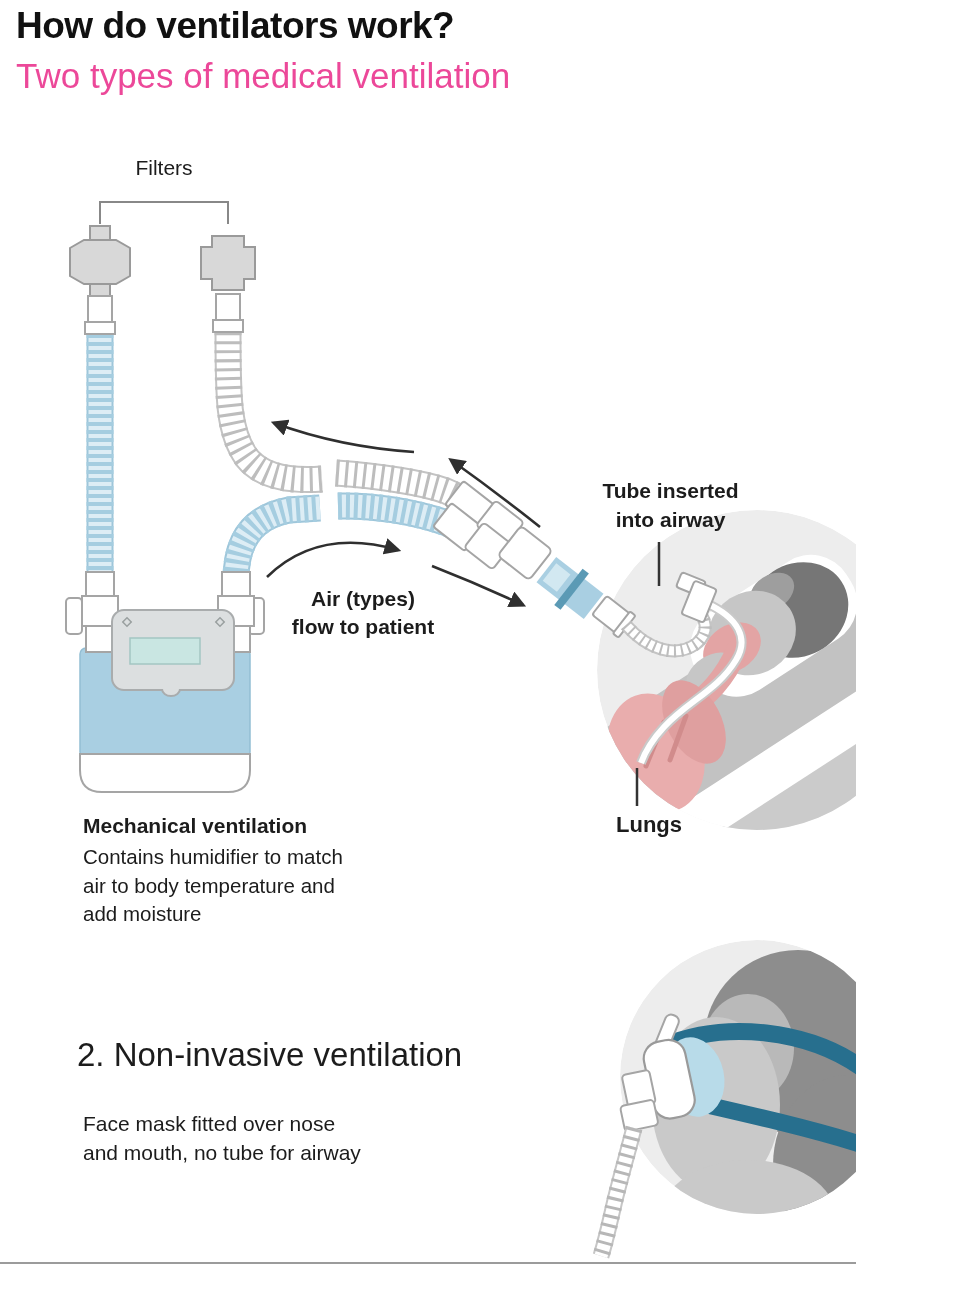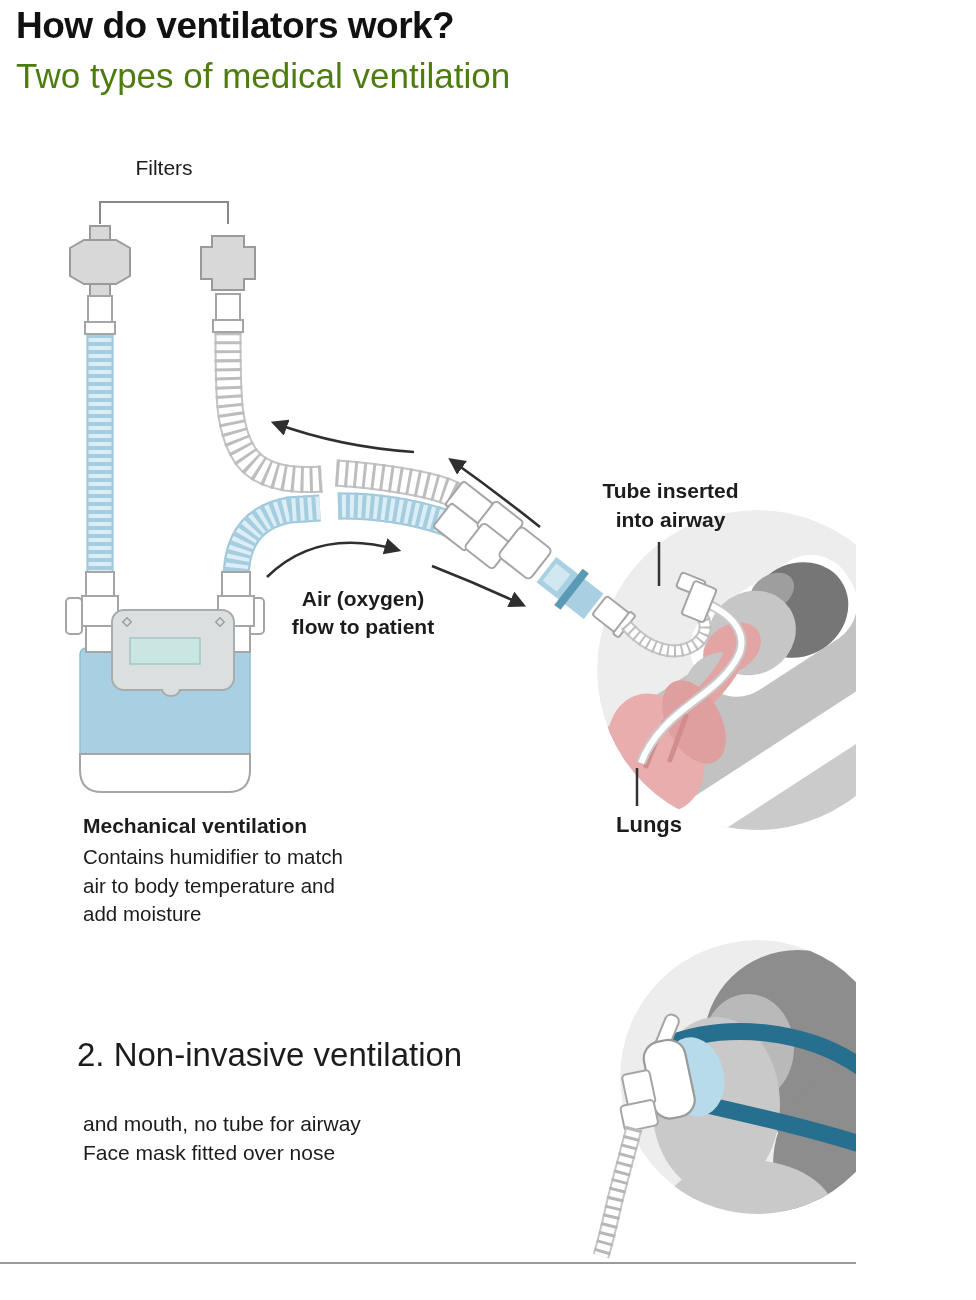--- a/index.html
+++ b/index.html
@@ -4,21 +4,21 @@
 <style>
   html,body{margin:0;padding:0;background:#fff;}
   .page{
     position:relative;width:856px;height:1300px;background:#ffffff;
     font-family:"Liberation Sans","DejaVu Sans",sans-serif;color:#1c1c1c;
     overflow:hidden;
   }
   .art{position:absolute;left:0;top:0;}
   .txt{position:absolute;white-space:nowrap;}
   .title{left:16px;top:5px;font-size:37px;font-weight:bold;letter-spacing:-0.5px;color:#111;}
-  .subtitle{left:16px;top:56px;font-size:35px;color:#4d7c0f;}
+  .subtitle{left:16px;top:56px;font-size:35px;color:#ec4899;}
   .filters-label{left:100px;top:156px;width:128px;text-align:center;font-size:21px;}
   .heading1{left:319px;top:252px;font-size:33px;}
   .heading2{left:77px;top:1036px;font-size:33px;}
   .lbl-bold{font-weight:bold;font-size:21px;line-height:29px;text-align:center;}
   .used-air{left:315px;top:355px;width:310px;}
   .tube-label{left:583px;top:476px;width:175px;}
   .air-oxygen{left:268px;top:585px;width:190px;line-height:28px;}
   .lungs-label{left:601px;top:812px;font-weight:bold;font-size:22px;margin-left:15px;}
   .cap-title{left:83px;top:814px;font-weight:bold;font-size:21px;}
   .cap-body{left:83px;top:843px;font-size:20.5px;line-height:28.5px;}
@@ -217,37 +217,37 @@
   <div class="txt filters-label">Filters</div>
 
 
 
   <div class="txt lbl-bold tube-label">
     <div>Tube inserted</div>
     <div>into airway</div>
   </div>
 
   <div class="txt lbl-bold air-oxygen">
-    <div>Air (oxygen)</div>
+    <div>Air (types)</div>
     <div>flow to patient</div>
   </div>
 
   <div class="txt lungs-label">Lungs</div>
 
   <div class="txt cap-title">Mechanical ventilation</div>
   <div class="txt cap-body">
     <div>Contains humidifier to match</div>
     <div>air to body temperature and</div>
     <div>add moisture</div>
   </div>
 
   <div class="txt heading2">2. Non-invasive ventilation</div>
   <div class="txt s2-caption">
+    <div>Face mask fitted over nose</div>
     <div>and mouth, no tube for airway</div>
-    <div>Face mask fitted over nose</div>
   </div>
 
   <div class="bottom-rule"></div>
   <div class="bbc bbc1">
       <span>B</span>
     </div>
   <div class="bbc bbc2">
       <span>B</span>
     </div>
   <div class="bbc bbc3">

